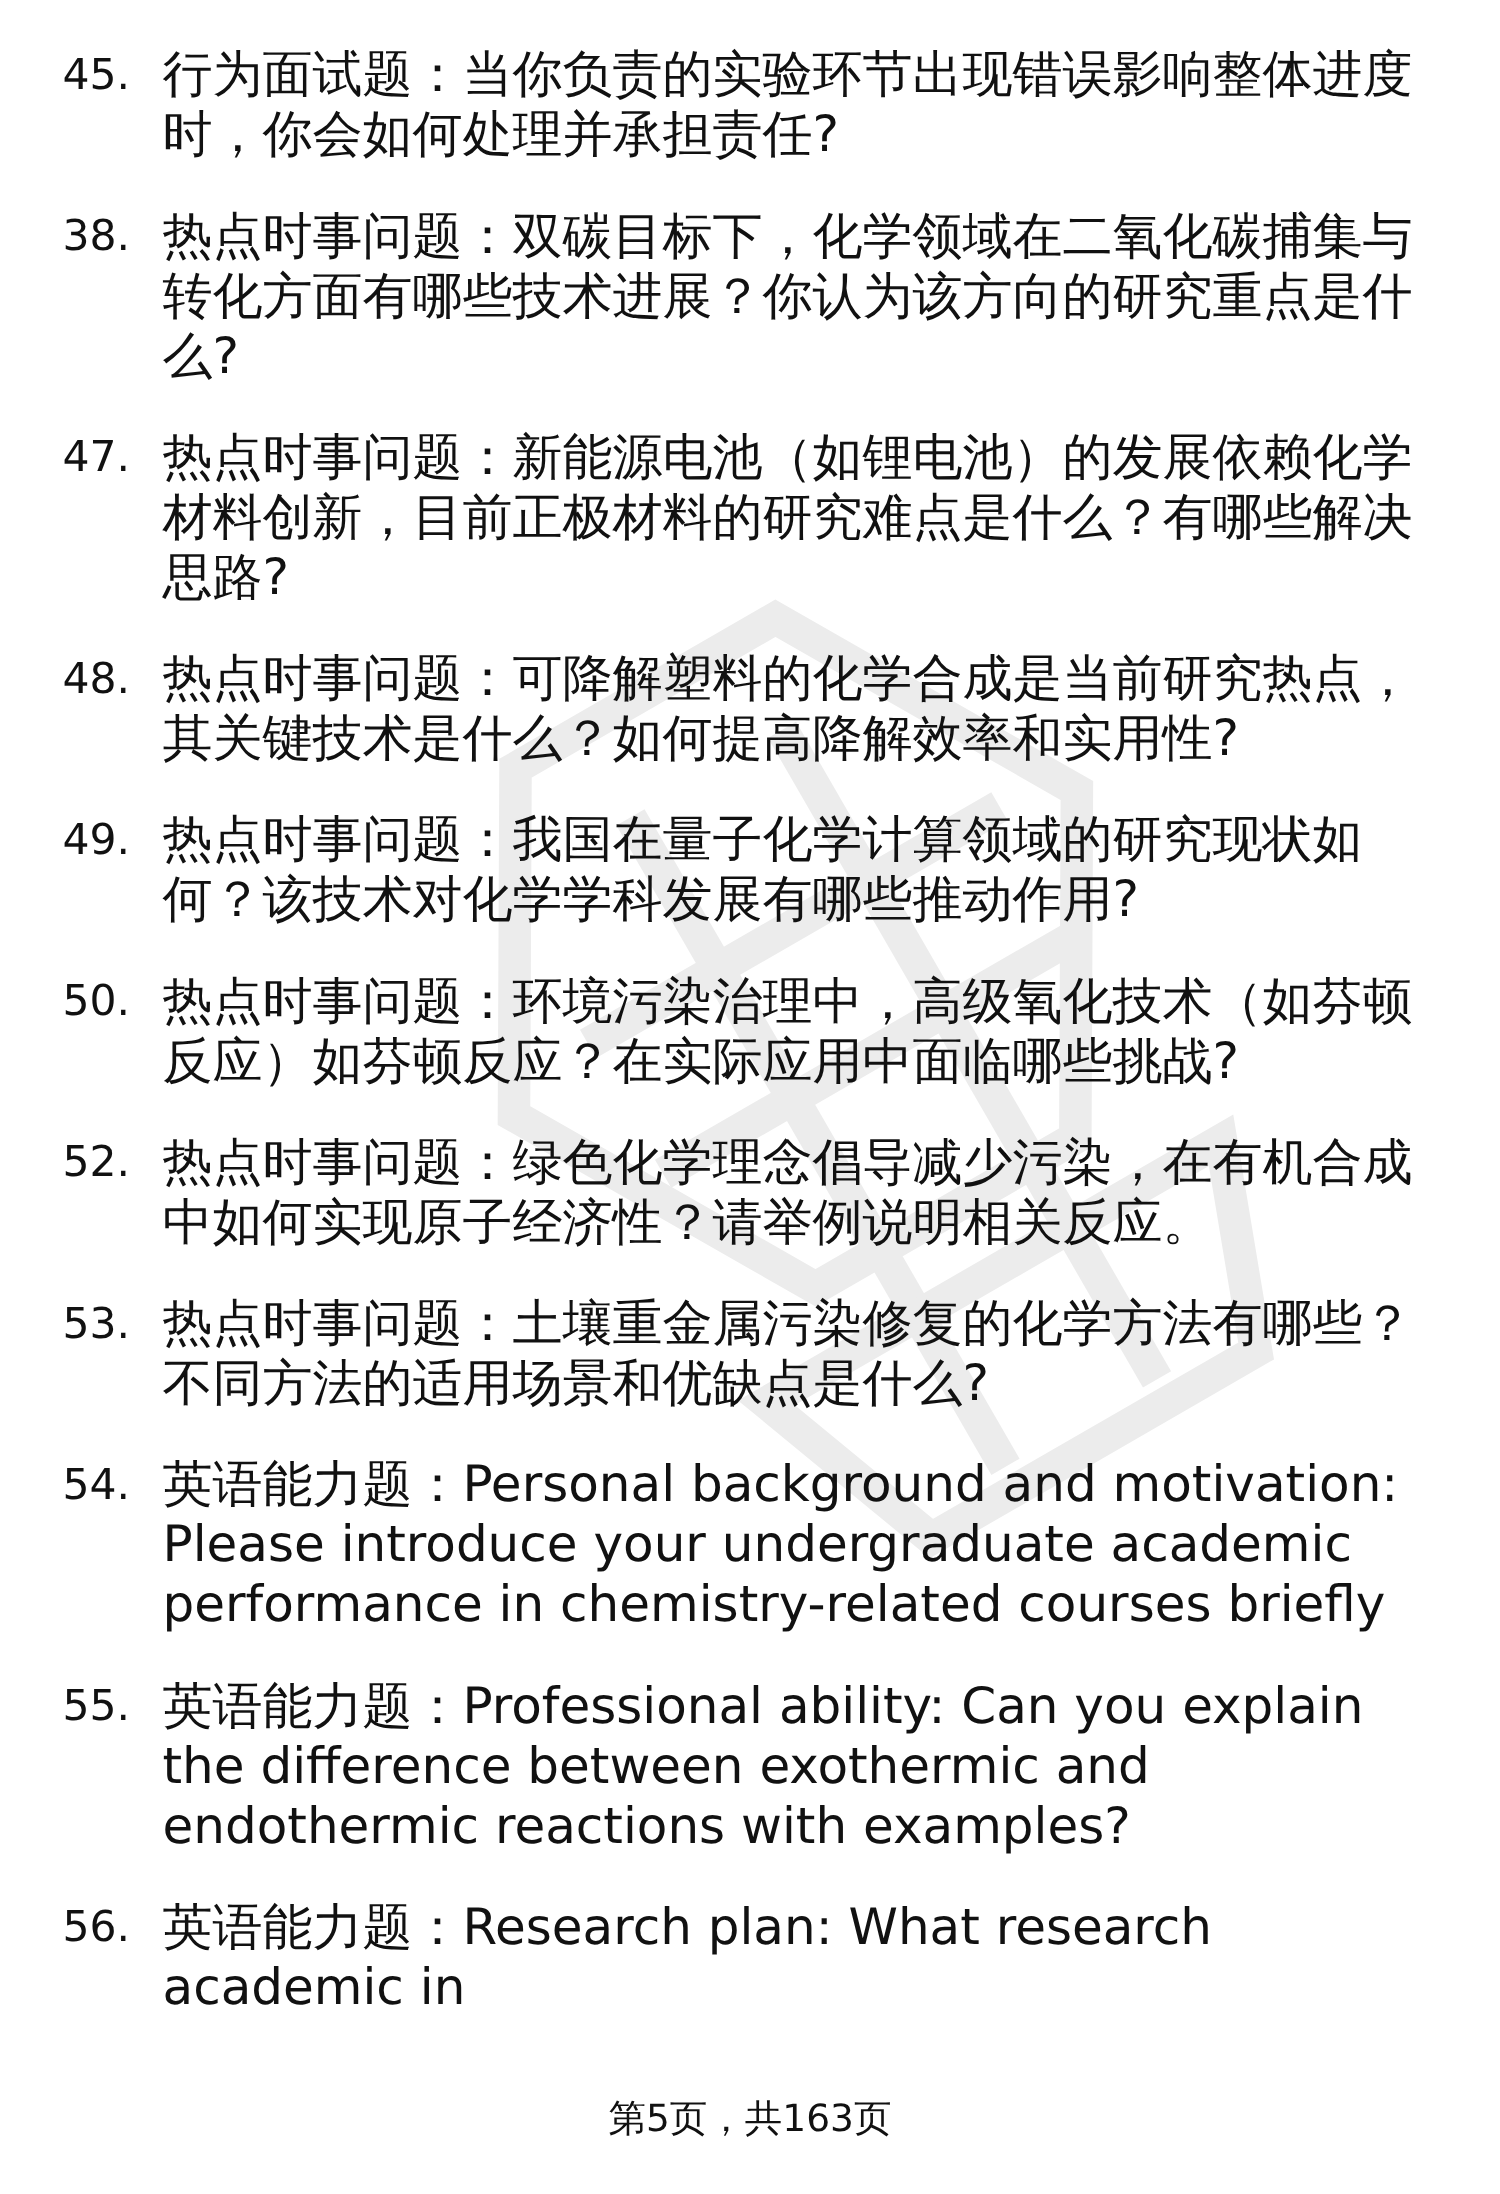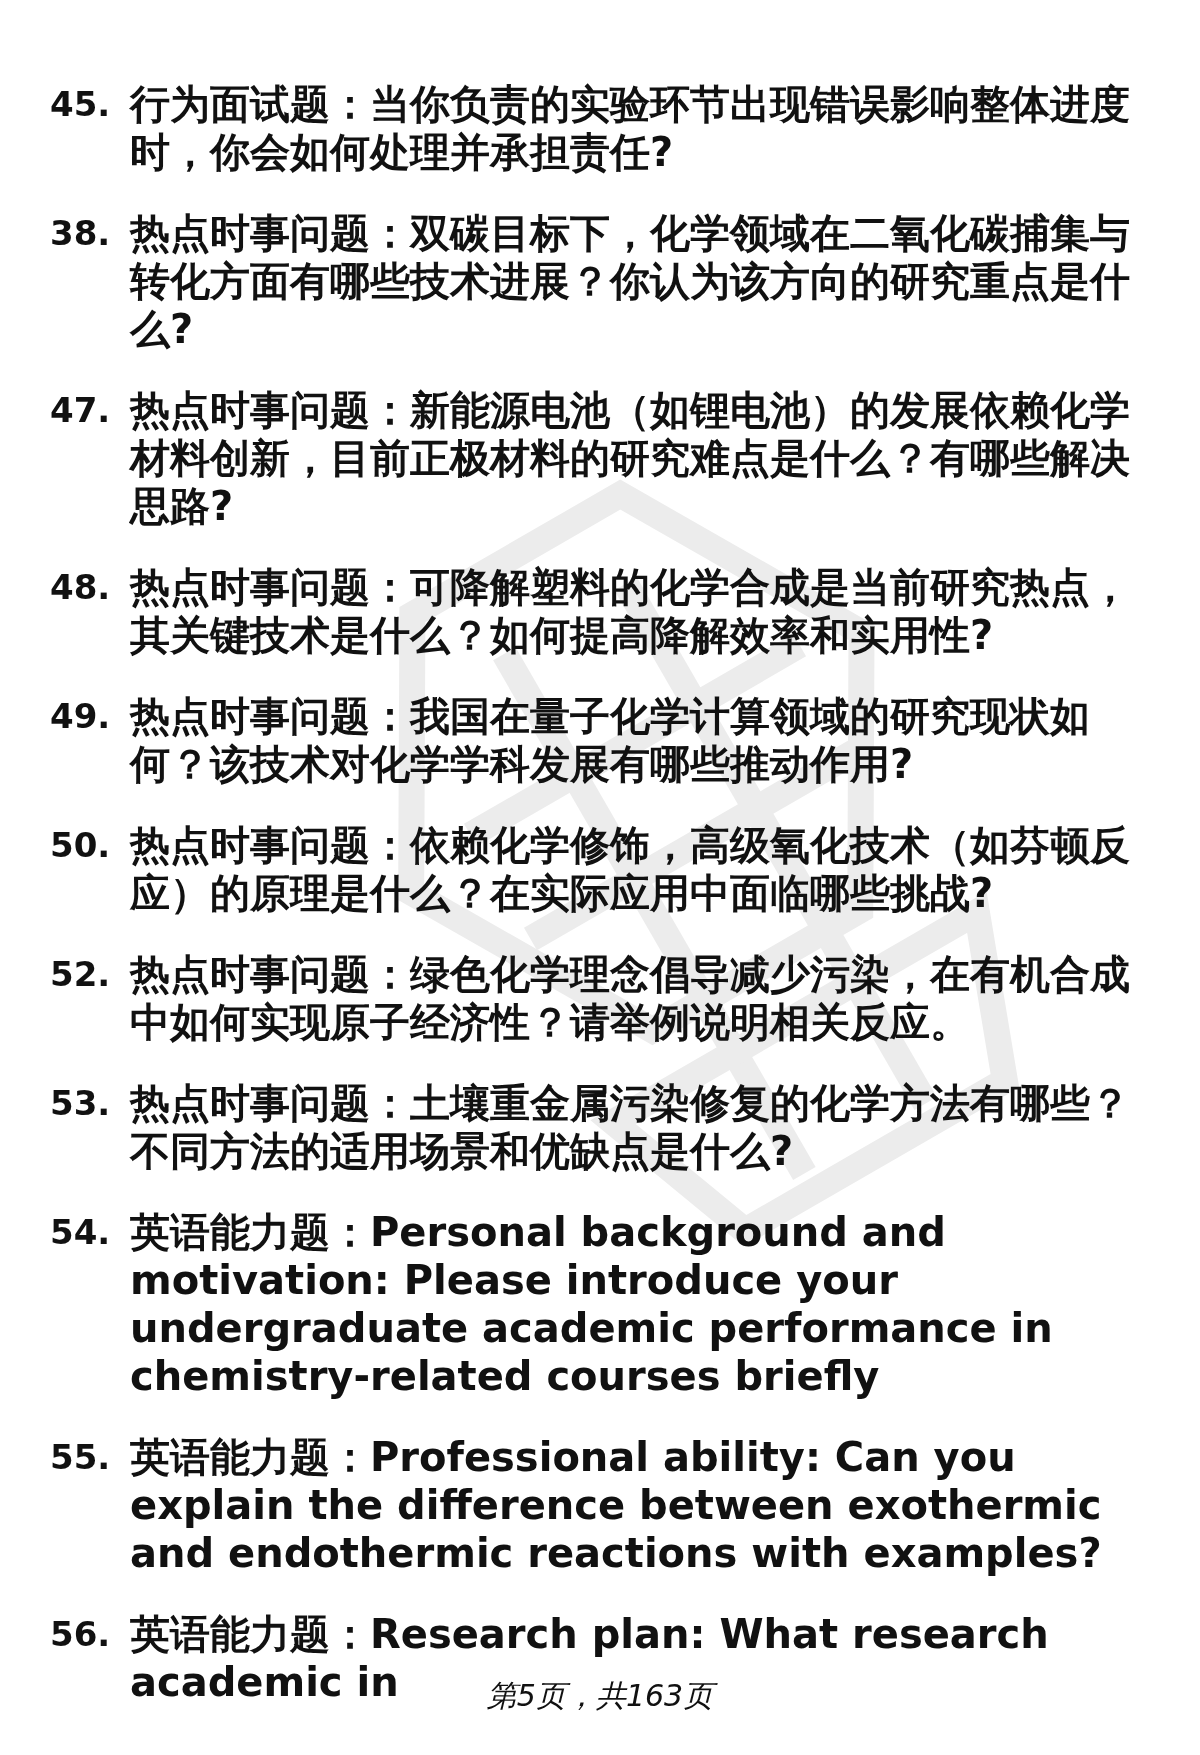--- a/index.html
+++ b/index.html
@@ -20,22 +20,21 @@
       left: 260px;
       top: 420px;
       width: 900px;
       height: 900px;
       pointer-events: none;
       z-index: 0;
     }
     .page {
       position: relative;
       z-index: 1;
-      padding-top: 80px;
-      font-weight: bold;
+      padding-top: 36px;
     }
     .item {
       position: relative;
       margin-left: 50px;
       width: 1100px;
       margin-bottom: 33px;
     }
     .item .num {
       position: absolute;
       left: 0;
@@ -58,21 +57,20 @@
     }
     .footer {
       position: absolute;
       left: 0;
       width: 1200px;
       top: 1676px;
       text-align: center;
       font-size: 30px;
       line-height: 40px;
       z-index: 1;
-      font-style: italic;
     }
   </style>
 </head>
 <body>
 
 <svg class="watermark" viewBox="0 0 900 900" xmlns="http://www.w3.org/2000/svg">
   <g fill="none" stroke="#ececec" stroke-width="26" stroke-linejoin="miter">
     <path d="M320 80 L560 80 L700 320 L560 560 L320 560 L180 320 Z" transform="rotate(-30 450 450)"></path>
     <path d="M260 300 L640 300" transform="rotate(-30 450 450)"></path>
     <path d="M260 420 L640 420" transform="rotate(-30 450 450)"></path>
@@ -98,21 +96,21 @@
   <div class="item">
     <span class="num">48.</span>
     <div class="text">热点时事问题：可降解塑料的化学合成是当前研究热点，其关键技术是什么？如何提高降解效率和实用性?</div>
   </div>
   <div class="item">
     <span class="num">49.</span>
     <div class="text">热点时事问题：我国在量子化学计算领域的研究现状如何？该技术对化学学科发展有哪些推动作用?</div>
   </div>
   <div class="item">
     <span class="num">50.</span>
-    <div class="text">热点时事问题：依赖化学修饰，高级氧化技术（如芬顿反应）的原理是什么？在实际应用中面临哪些挑战?</div>
+    <div class="text">热点时事问题：环境污染治理中，高级氧化技术（如芬顿反应）如芬顿反应？在实际应用中面临哪些挑战?</div>
   </div>
   <div class="item">
     <span class="num">52.</span>
     <div class="text">热点时事问题：绿色化学理念倡导减少污染，在有机合成中如何实现原子经济性？请举例说明相关反应。</div>
   </div>
   <div class="item">
     <span class="num">53.</span>
     <div class="text">热点时事问题：土壤重金属污染修复的化学方法有哪些？不同方法的适用场景和优缺点是什么?</div>
   </div>
   <div class="item en">

